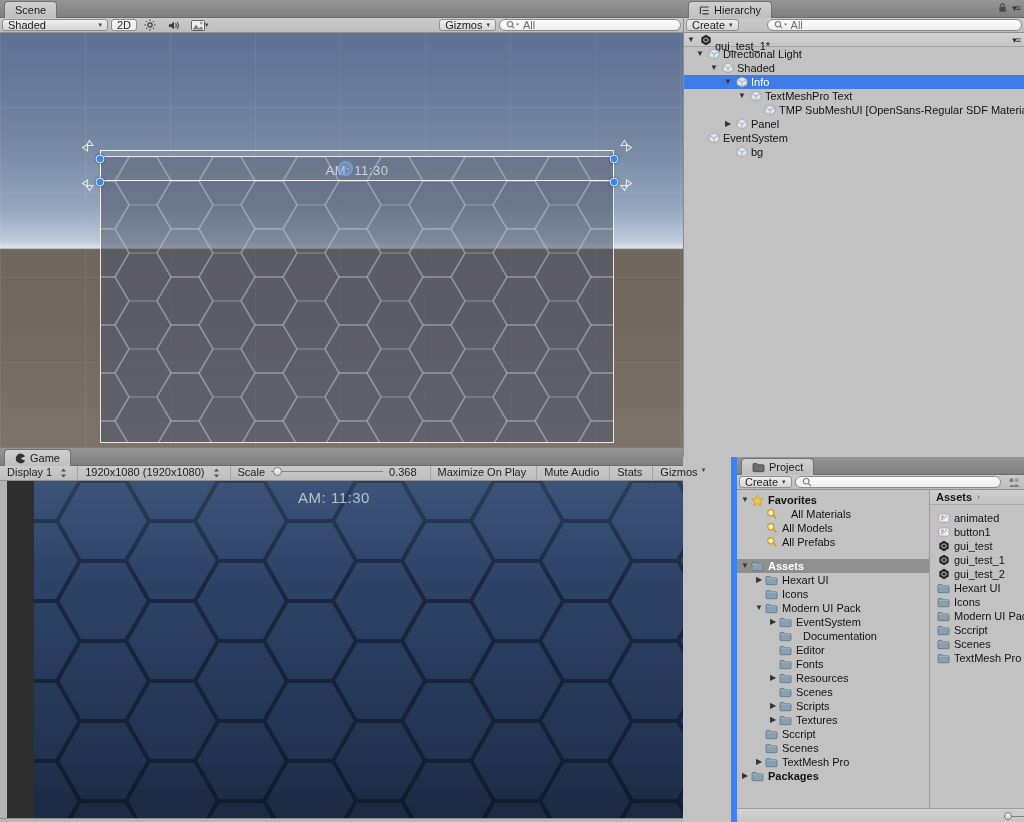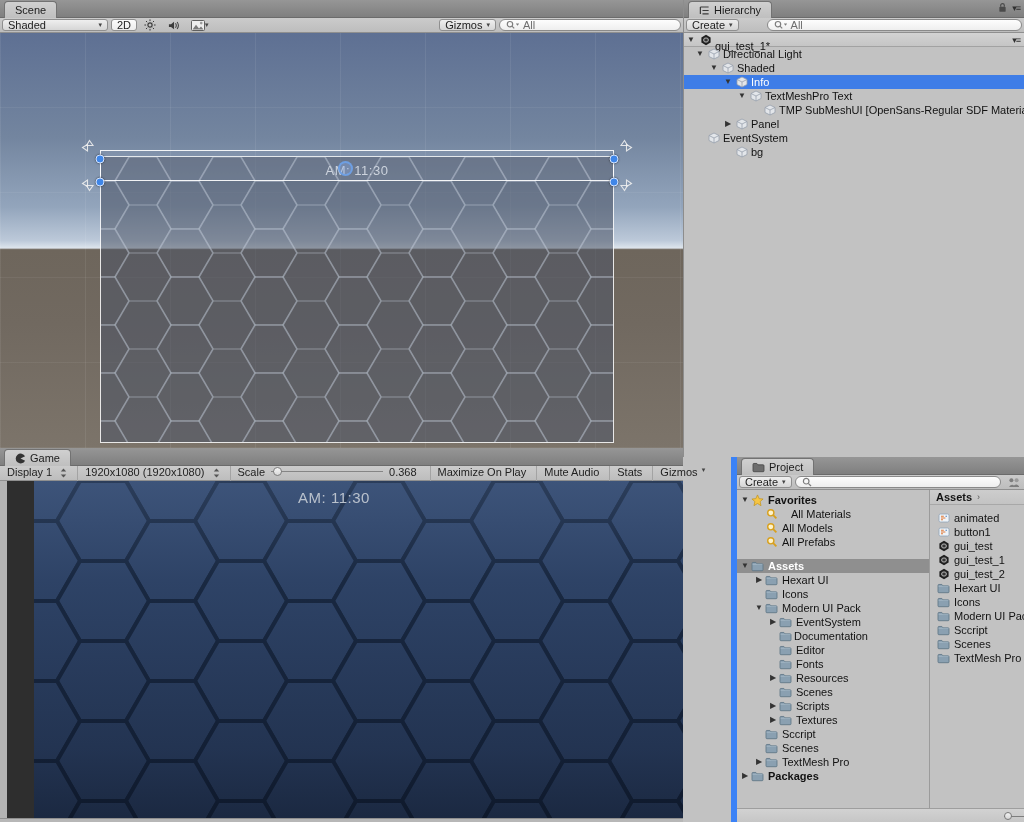--- a/index.html
+++ b/index.html
@@ -622,21 +622,21 @@
         <span class="lbl" style="left: 59px;">EventSystem</span>
       </div>
       <div class="trow">
         <span class="arrow" style="left: 31px;"></span>
         <span class="icn" style="left: 42px;">
           <svg width="13" height="11" viewBox="0 0 14 12">
             <path d="M1 2.6 Q1 1.6 2 1.6 L5.2 1.6 L6.4 3.1 L12 3.1 Q13 3.1 13 4.1 L13 9.6 Q13 10.6 12 10.6 L2 10.6 Q1 10.6 1 9.6 Z" fill="#8aa0b1" stroke="#5e7484" stroke-width="0.9"></path>
             <path d="M1.6 3.6 L12.4 3.6" stroke="#a9bcc9" stroke-width="0.8" fill="none"></path>
           </svg>
         </span>
-        <span class="lbl" style="left: 57px;">Documentation</span>
+        <span class="lbl" style="left: 66px;">Documentation</span>
       </div>
       <div class="trow">
         <span class="arrow" style="left: 31px;"></span>
         <span class="icn" style="left: 42px;">
           <svg width="13" height="11" viewBox="0 0 14 12">
             <path d="M1 2.6 Q1 1.6 2 1.6 L5.2 1.6 L6.4 3.1 L12 3.1 Q13 3.1 13 4.1 L13 9.6 Q13 10.6 12 10.6 L2 10.6 Q1 10.6 1 9.6 Z" fill="#8aa0b1" stroke="#5e7484" stroke-width="0.9"></path>
             <path d="M1.6 3.6 L12.4 3.6" stroke="#a9bcc9" stroke-width="0.8" fill="none"></path>
           </svg>
         </span>
         <span class="lbl" style="left: 59px;">Editor</span>

